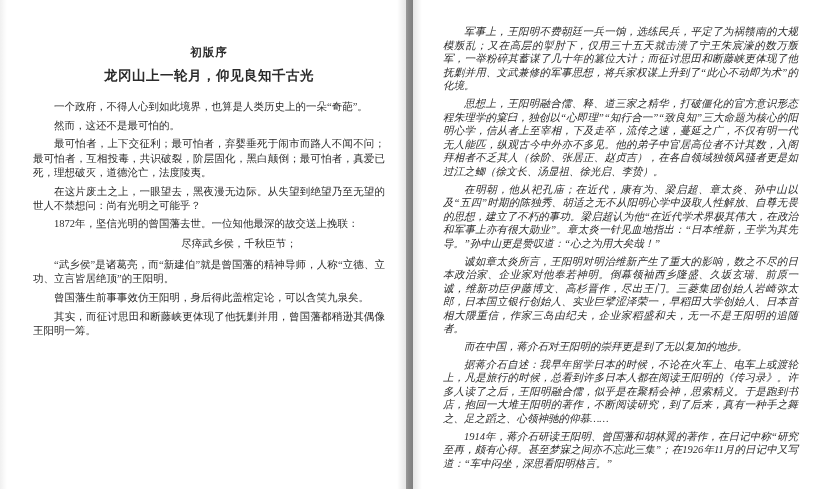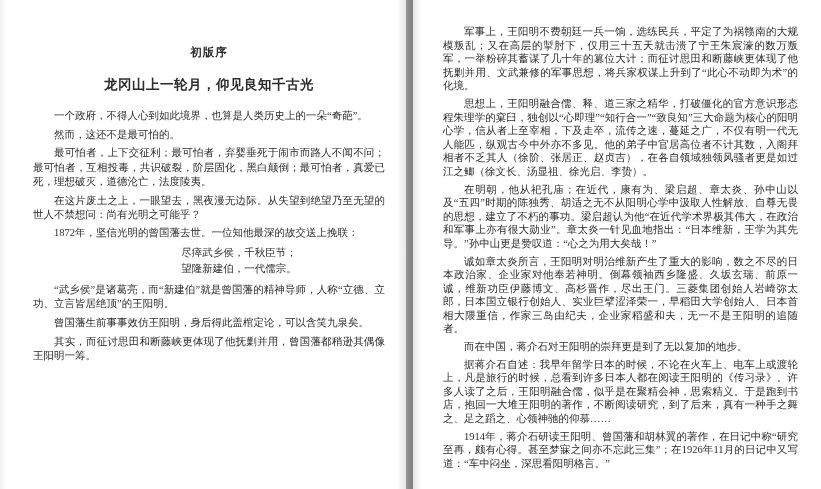--- a/index.html
+++ b/index.html
@@ -7,21 +7,21 @@
     position: relative;
     width: 821px;
     height: 489px;
     background: var(--page-bg, #ffffff);
     color: var(--text, #2b2b2b);
     font-family: "Liberation Serif", "DejaVu Serif", serif;
     overflow: hidden;
   }
   .page { position: absolute; top: 0; bottom: 0; background: var(--page-bg, #ffffff); }
   .page-left  { left: 0; width: 406px; }
-  .page-right { left: 413px; width: 408px; }
+  .page-right { left: 413px; width: 408px; font-style: italic; }
   .page-left::before {
     content: ""; position: absolute; left: 0; top: 0; bottom: 0; width: 7px;
     background: linear-gradient(to right, rgba(0,0,0,0.06), rgba(0,0,0,0));
     pointer-events: none;
   }
   .page-left::after {
     content: ""; position: absolute; right: 0; top: 0; bottom: 0; width: 9px;
     background: linear-gradient(to left, rgba(0,0,0,0.10), rgba(0,0,0,0));
     pointer-events: none;
   }
@@ -35,21 +35,21 @@
     background: linear-gradient(to right, #9a9a9a, var(--divider, #8a8a8a) 40%, #7e7e7e);
   }
   .content-left  { padding: 45px 21px 0 33px; }
   .content-right { padding: 25px 23px 0 30px; }
   .title {
     font-size: 11.5px; font-weight: bold; text-align: center;
     margin: 0 0 3px 0; letter-spacing: 1px;
   }
   .subtitle {
     font-size: 13.5px; font-weight: bold; text-align: center;
-    margin: 16px 0 15px 0; letter-spacing: 0.5px;
+    margin: 7px 0 15px 0; letter-spacing: 0.5px;
   }
   .body-para {
     margin: 0 0 4.5px 0;
     font-size: 10.5px;
     line-height: 14.2px;
     text-align: justify;
     text-indent: 2em;
   }
   .page-right .body-para { line-height: 13.6px; margin-bottom: 4px; }
   .couplet { margin: 3px 0 7px 0; }
@@ -72,21 +72,20 @@
       <h2 class="subtitle">龙冈山上一轮月，仰见良知千古光</h2>
 
       <p class="body-para">一个政府，不得人心到如此境界，也算是人类历史上的一朵“奇葩”。</p>
       <p class="body-para">然而，这还不是最可怕的。</p>
       <p class="body-para">最可怕者，上下交征利；最可怕者，弃婴垂死于闹市而路人不闻不问；最可怕者，互相投毒，共识破裂，阶层固化，黑白颠倒；最可怕者，真爱已死，理想破灭，道德沦亡，法度陵夷。</p>
       <p class="body-para">在这片废土之上，一眼望去，黑夜漫无边际。从失望到绝望乃至无望的世人不禁想问：尚有光明之可能乎？</p>
       <p class="body-para">1872年，坚信光明的曾国藩去世。一位知他最深的故交送上挽联：</p>
 
       <div class="couplet">
         <p class="body-para couplet-line">尽瘁武乡侯，千秋臣节；</p>
-        <p class="body-para couplet-line">望隆新建伯，一代儒宗。</p>
       </div>
 
       <p class="body-para">“武乡侯”是诸葛亮，而“新建伯”就是曾国藩的精神导师，人称“立德、立功、立言皆居绝顶”的王阳明。</p>
       <p class="body-para">曾国藩生前事事效仿王阳明，身后得此盖棺定论，可以含笑九泉矣。</p>
       <p class="body-para">其实，而征讨思田和断藤峡更体现了他抚剿并用，曾国藩都稍逊其偶像王阳明一筹。</p>
     </div>
   </div>
 
   <div class="spine"></div>
 

